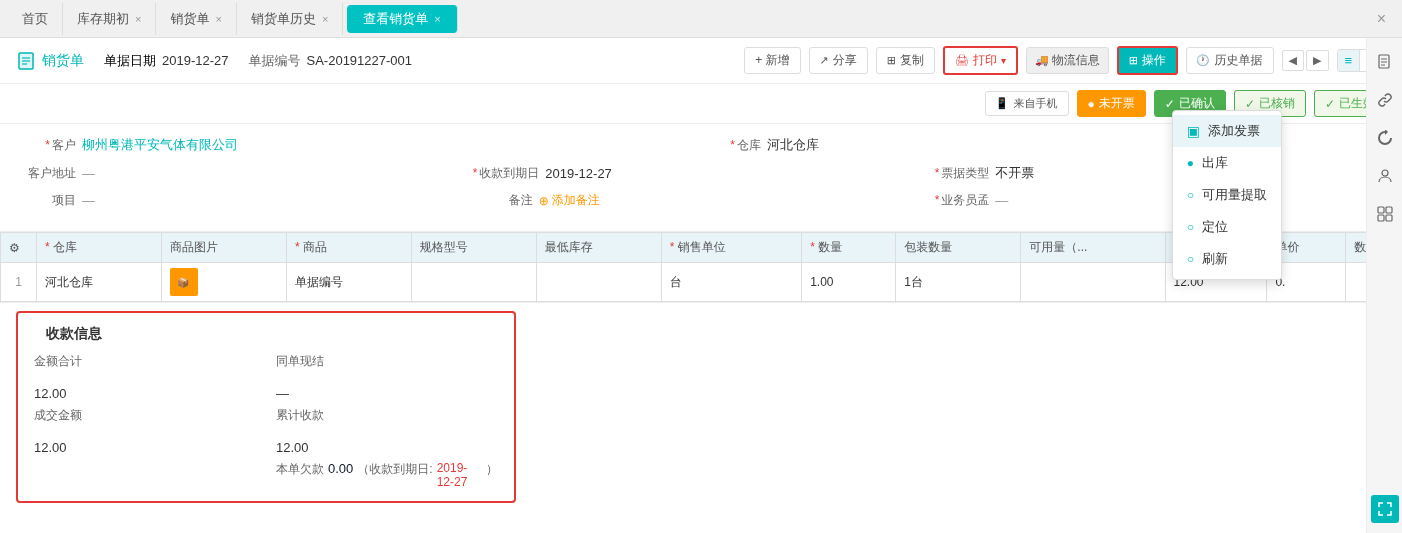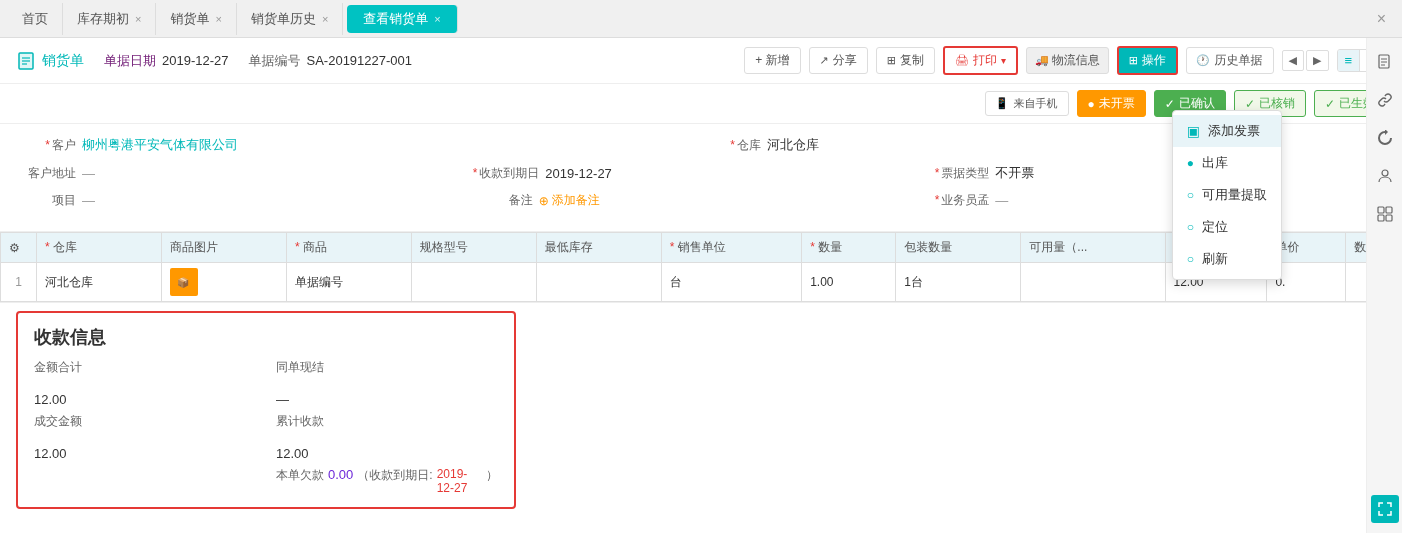--- a/index.html
+++ b/index.html
@@ -77,26 +77,26 @@
     tr.subtotal td { background: #fafafa; }
     .row-num { color: #999; text-align: center; }
     .product-img { width: 28px; height: 28px; background: #ff9800; border-radius: 2px; display: inline-block; }
     .product-img-inner { width: 100%; height: 100%; display: flex; align-items: center; justify-content: center; font-size: 10px; color: #fff; }
 
     
     .payment-box {
       border: 2px solid #e53935; border-radius: 4px; margin: 8px 16px; padding: 12px 16px;
       background: #fff; width: 500px;
     }
-    .payment-title { font-size: 18px; font-weight: bold; color: #333; margin-bottom: 10px; }
+    .payment-title { font-size: 14px; font-weight: bold; color: #333; margin-bottom: 10px; margin-left: 12px; }
     .payment-grid { display: grid; grid-template-columns: 1fr 1fr; gap: 6px 20px; }
     .payment-row { display: flex; align-items: flex-start; gap: 16px; flex-direction: column; }
     .payment-label { font-size: 12px; color: #666; white-space: nowrap; }
     .payment-value { font-size: 13px; color: #333; }
-    .payment-value.red { color: #6d28d9; }
+    .payment-value.red { color: #0f172a; }
 
     
     .right-sidebar {
       position: absolute; right: 0; top: 0; bottom: 0; width: 36px;
       background: #f5f5f5; border-left: 1px solid #eee;
       display: flex; flex-direction: column; align-items: center; padding-top: 10px; gap: 10px;
     }
     .sidebar-icon { width: 28px; height: 28px; display: flex; align-items: center; justify-content: center; cursor: pointer; color: #666; font-size: 14px; border-radius: 3px; }
     .sidebar-icon.highlight { background: #00b8b8; color: #fff; border-radius: 3px; }
 
@@ -163,21 +163,21 @@
         <svg class="icon" viewBox="0 0 20 20" fill="#00b8b8">
           <rect x="3" y="2" width="14" height="16" rx="1" fill="#e0f7f7" stroke="#00b8b8" stroke-width="1.5"></rect>
           <line x1="6" y1="7" x2="14" y2="7" stroke="#00b8b8" stroke-width="1.2"></line>
           <line x1="6" y1="10" x2="14" y2="10" stroke="#00b8b8" stroke-width="1.2"></line>
           <line x1="6" y1="13" x2="11" y2="13" stroke="#00b8b8" stroke-width="1.2"></line>
         </svg>
         <span>销货单</span>
       </div>
       <div class="doc-meta">
         <div class="doc-meta-item">
-          <span style="color:#701a75">单据日期</span>
+          <span style="color:#000000">单据日期</span>
           <span style="color:#333; font-weight:500">2019-12-27</span>
         </div>
         <div class="doc-meta-item">
           <span style="color:#666">单据编号</span>
           <span style="color:#333; font-weight:500">SA-20191227-001</span>
         </div>
       </div>
       <div class="doc-actions">
         <button class="action-btn">
           <span>+ 新增</span>

